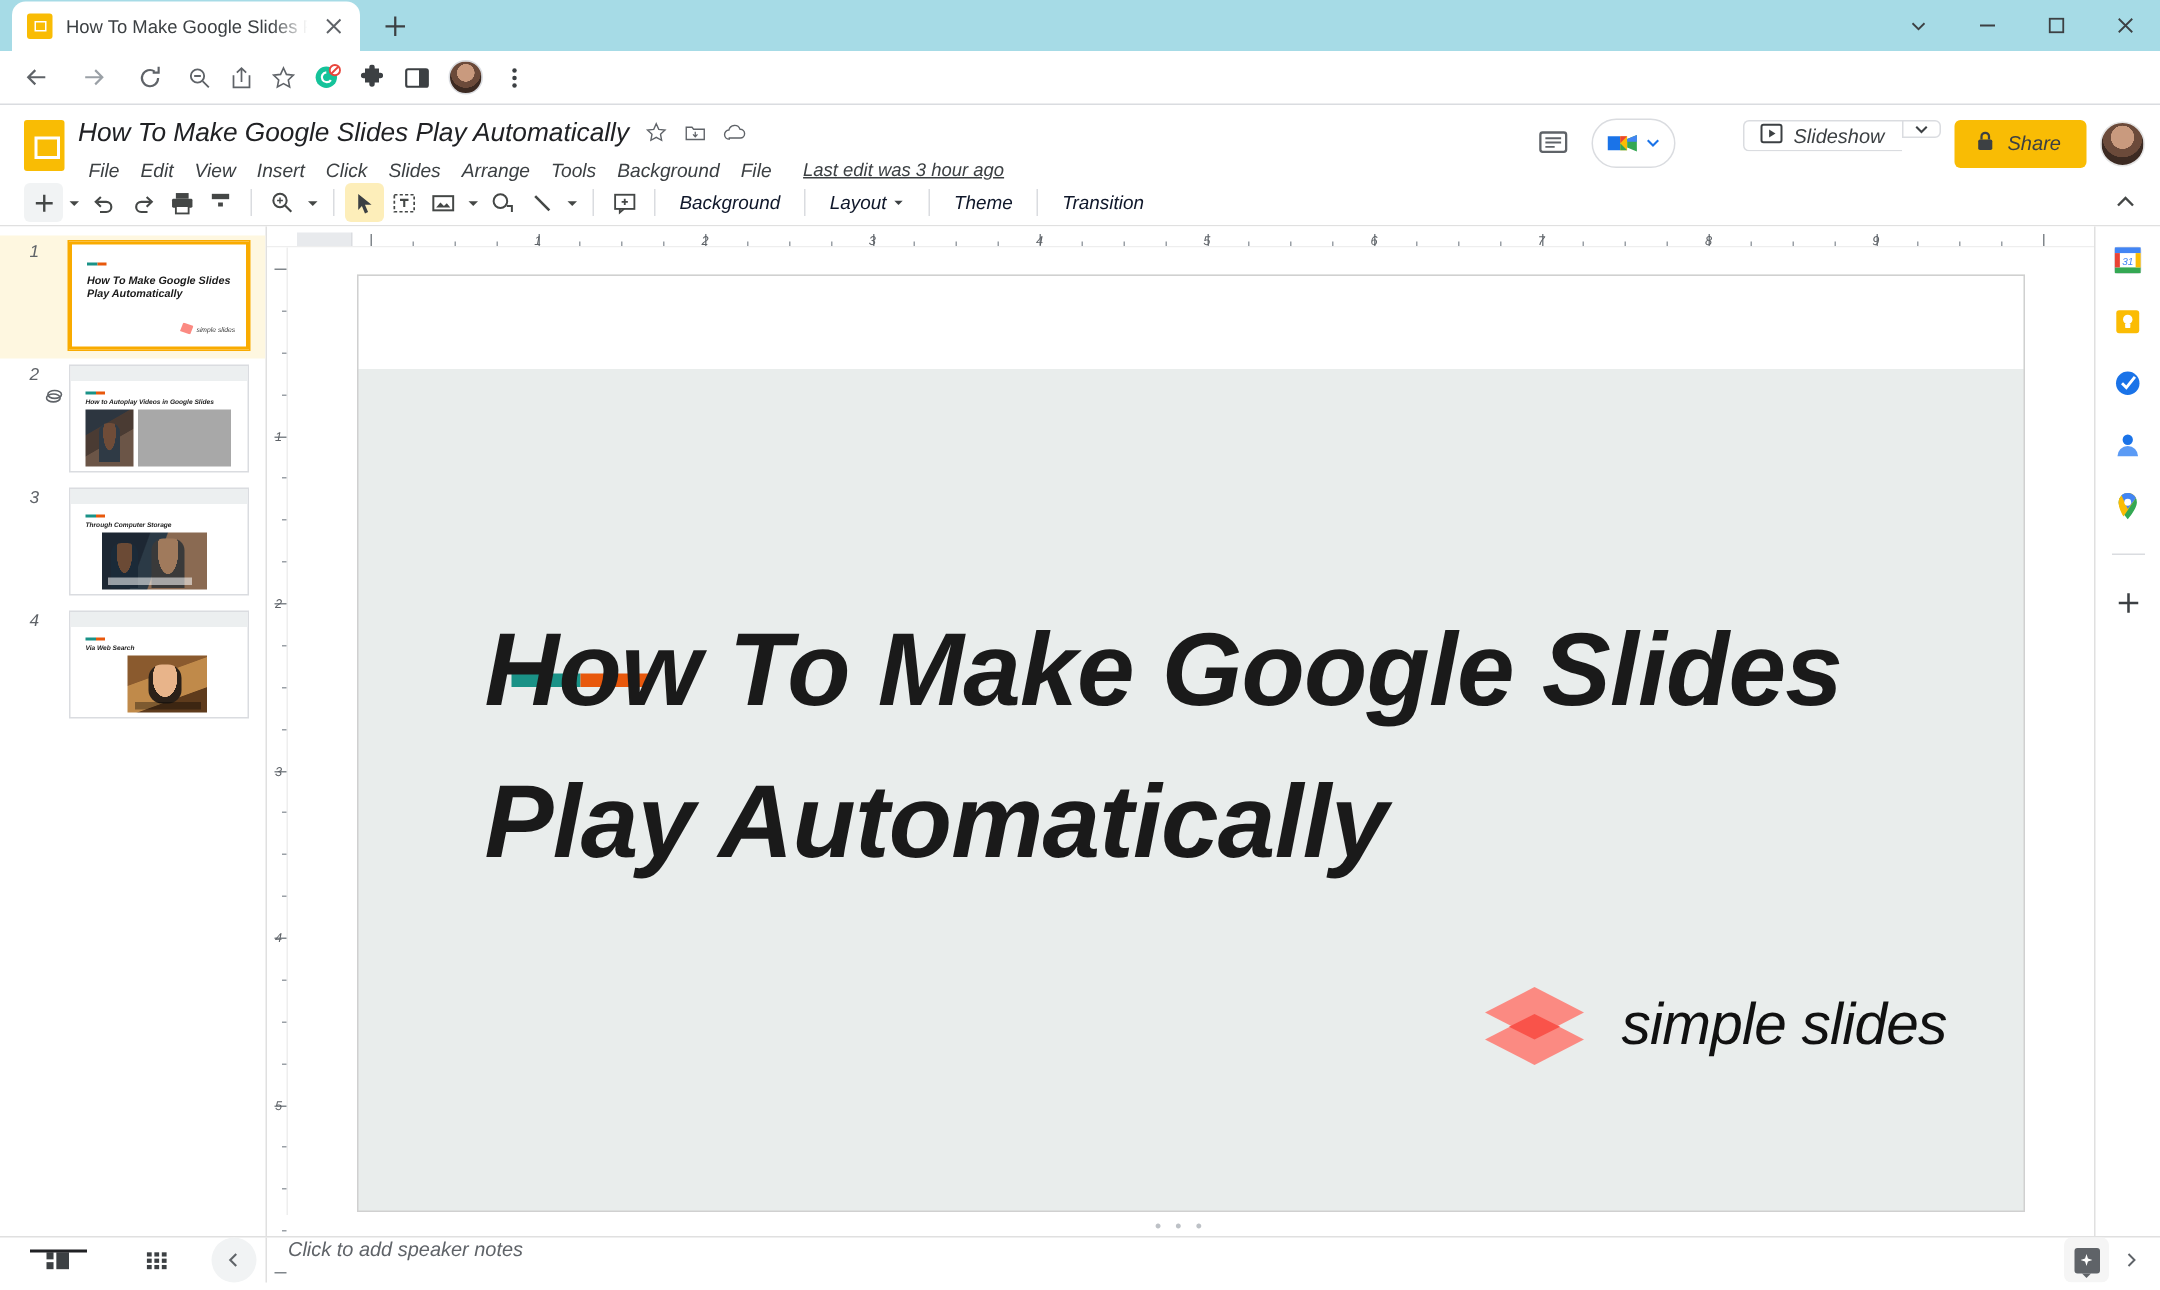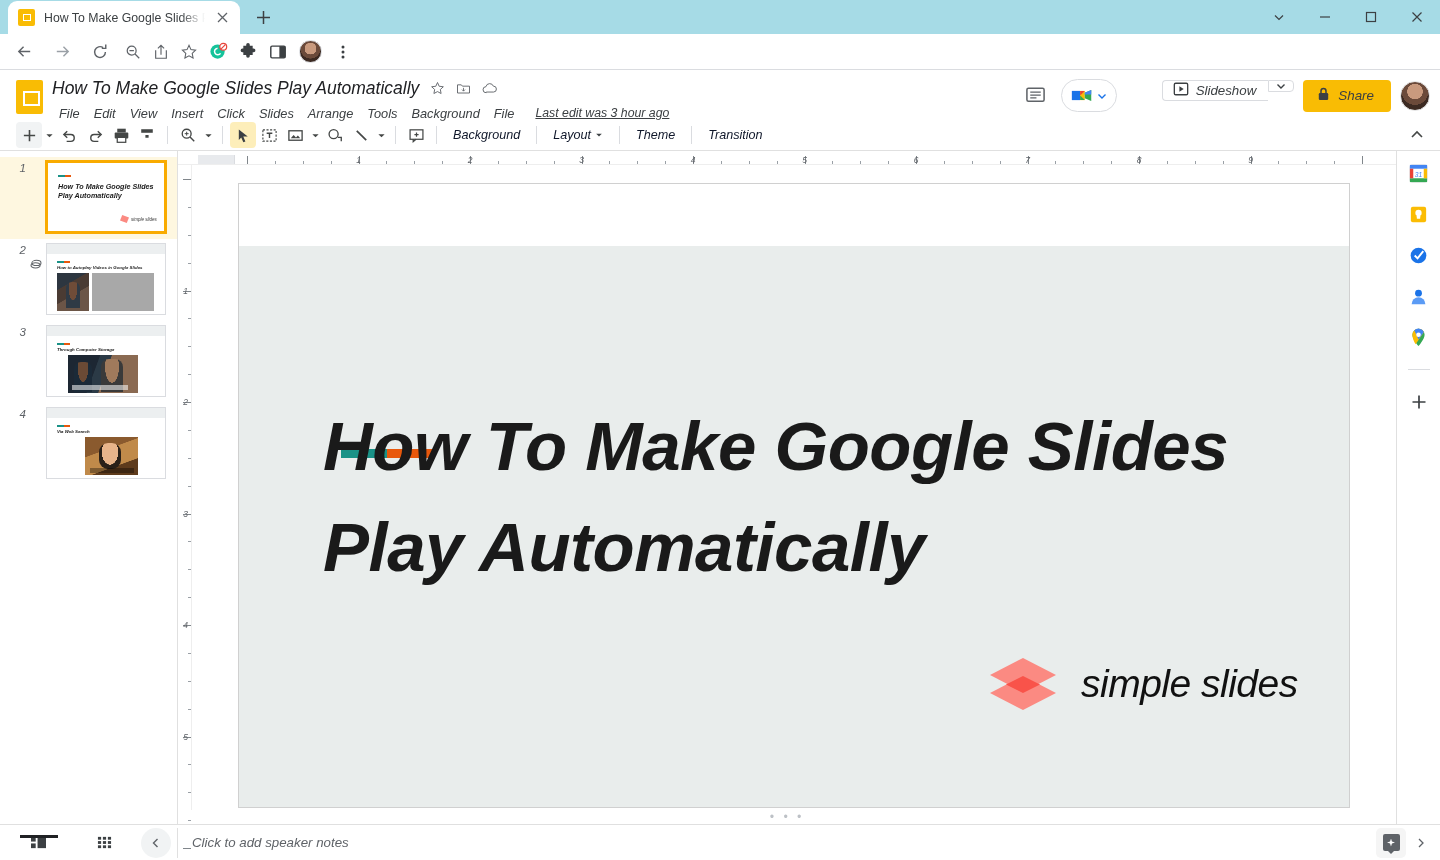--- a/index.html
+++ b/index.html
@@ -323,21 +323,21 @@
     width: 44px; background: #fff;
     border-left: 1px solid #e0e0e0;
     display: flex; flex-direction: column; align-items: center;
     padding-top: 10px; gap: 17px;
   }
   .rail-icon { width: 24px; height: 24px; display:flex;align-items:center;justify-content:center;}
   .rail-sep { width: 22px; height: 1px; background: #dadce0; margin: 3px 0; }
 
   
   .gs-bottom {
-    height: 36px; display: flex; align-items: center;
+    height: 36px; display: flex; align-items: flex-start;
     border-top: 1px solid #e0e0e0; background: #fff;
   }
   .bottom-left {
     width: 178px; display: flex; align-items: center;
     border-right: 1px solid #e0e0e0;
     padding: 0 6px;
     gap: 0;
   }
   .bview {
     flex: 1; height: 100%;

